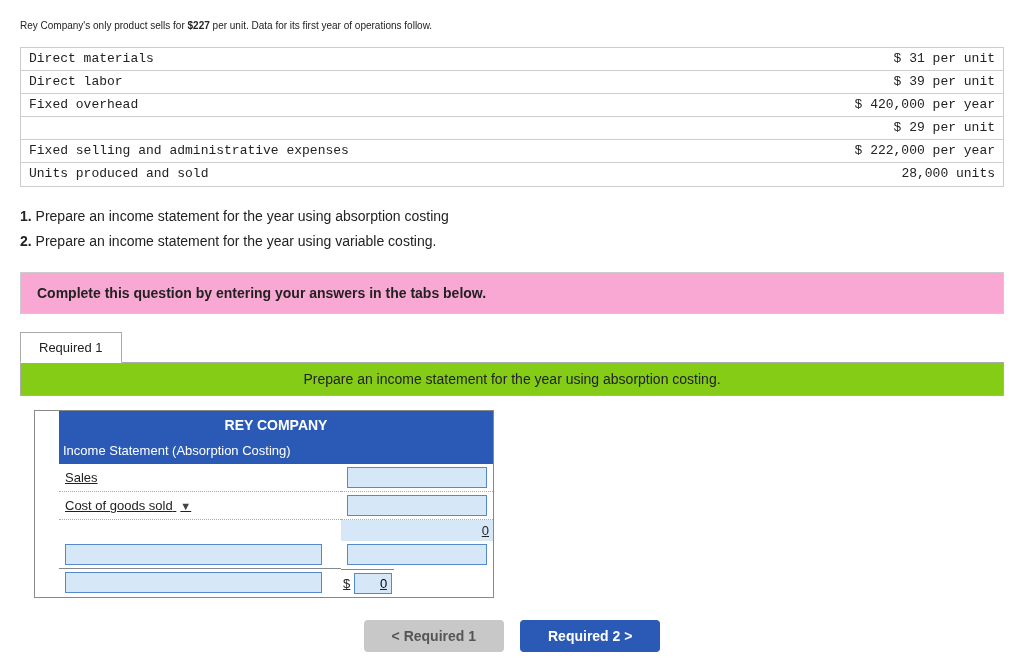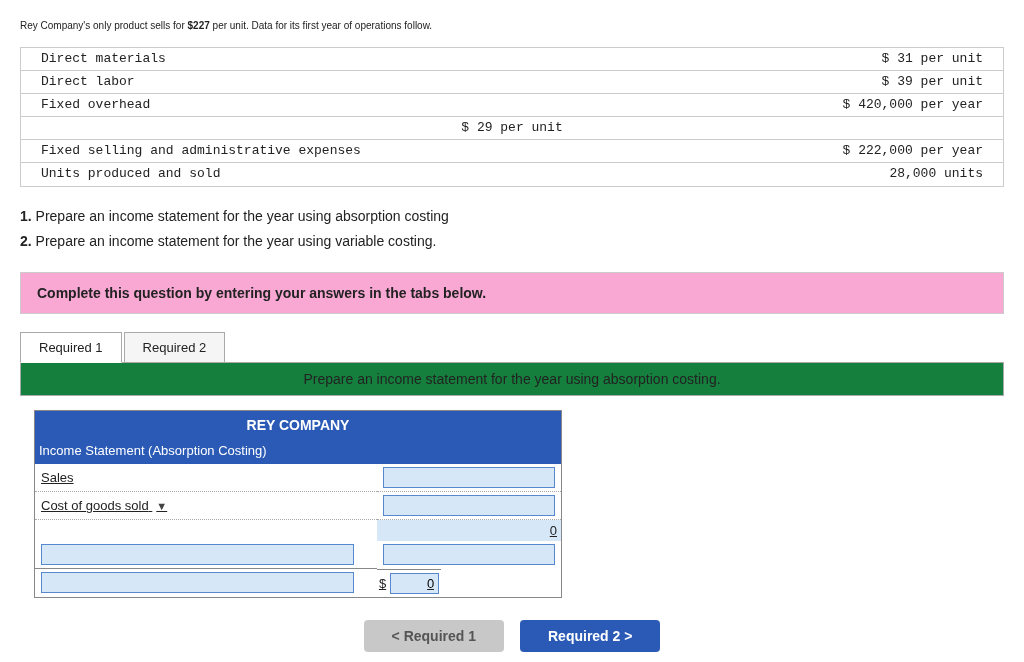--- a/index.html
+++ b/index.html
@@ -19,24 +19,24 @@
     }
     .intro-text strong { font-weight: bold; }
     .data-table {
       font-family: 'Courier New', Courier, monospace;
       font-size: 13px;
       margin-bottom: 18px;
       line-height: 1.7;
     }
     .data-row {
       display: flex;
-      justify-content: center;
+      justify-content: flex-end;
       border: 1px solid #ccc;
       border-bottom: none;
-      padding: 0 20px;
+      padding: 0 8px;
     }
     .data-row:last-child { border-bottom: 1px solid #ccc; }
     .data-label { flex: 1; }
     .data-value { text-align: right; white-space: nowrap; }
     .numbered-list {
       margin-bottom: 18px;
       line-height: 1.7;
       font-size: 14px;
     }
     .numbered-list p { margin-bottom: 2px; }
@@ -68,31 +68,32 @@
       background: #f5f5f5;
       margin-right: 2px;
     }
     .tab.active {
       background: #fff;
       border-bottom: 1px solid #fff;
       margin-bottom: -1px;
       font-weight: normal;
     }
     .tab-content-header {
-      background: #15803d;
+      background: #84cc16;
       border: 1px solid #aaa;
       border-top: none;
       padding: 8px 12px;
       font-size: 14px;
       margin-bottom: 14px;
     }
     .income-statement-card {
       border: 1px solid #888;
-      width: 528px;
+      width: 460px;
       margin-left: 14px;
+      padding-left: 24px;
     }
     .card-title-row {
       background: #2a5ab5;
       color: #fff;
       text-align: center;
       font-weight: bold;
       font-size: 14px;
       padding: 6px 4px;
     }
     .card-subtitle-row {
@@ -201,23 +202,20 @@
 
 <div class="complete-banner">
   <span>Complete this question by entering your answers in the tabs below.</span>
 </div>
 
 <div class="tabs-container">
   <div class="tabs-row">
     <div class="tab active">
       <span>Required 1</span>
     </div>
-    <div class="tab">
-      <span>Required 2</span>
-    </div>
   </div>
   <div class="tab-content-header">
     <span>Prepare an income statement for the year using absorption costing.</span>
   </div>
 </div>
 
 <div class="income-statement-card">
   <div class="card-title-row">REY COMPANY</div>
   <div class="card-subtitle-row">Income Statement (Absorption Costing)</div>
   <table class="income-table">

